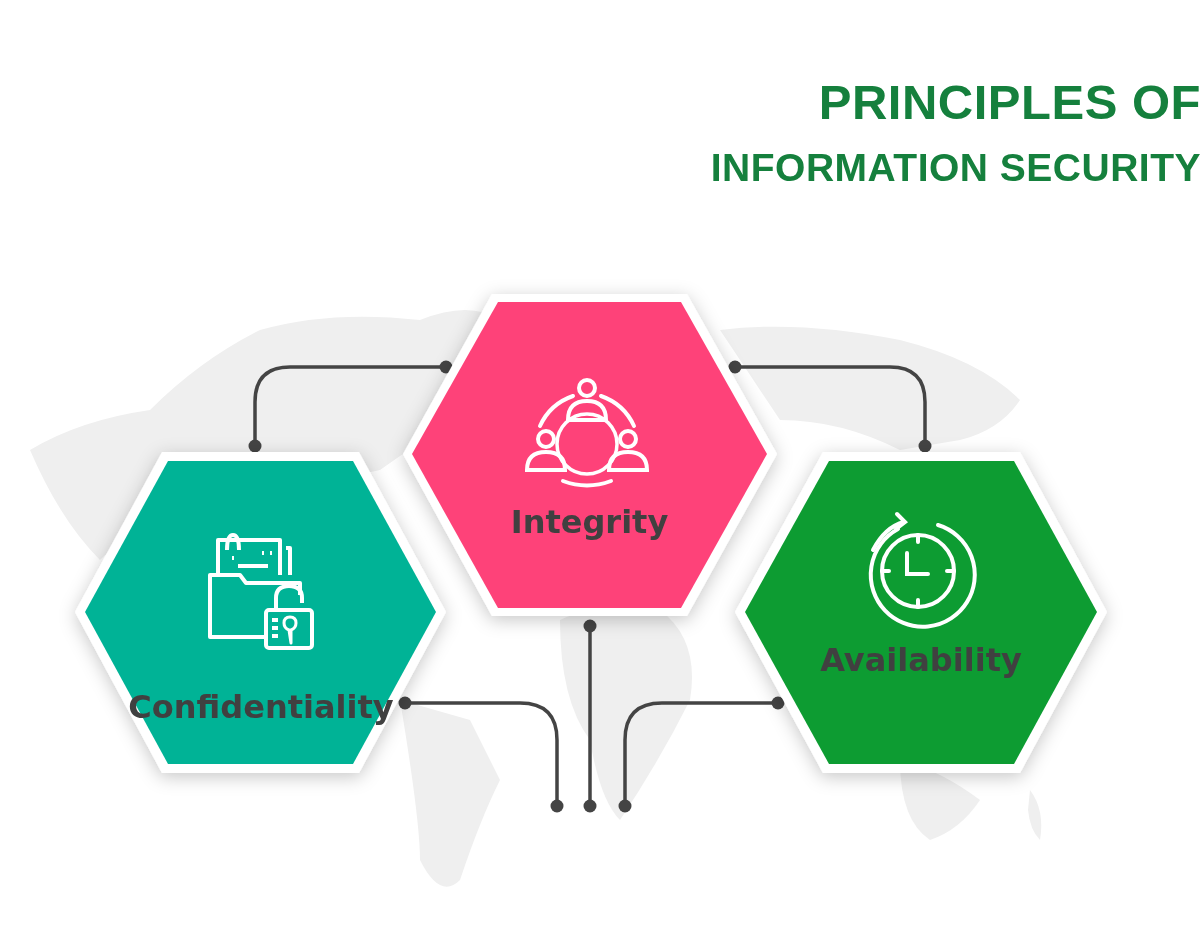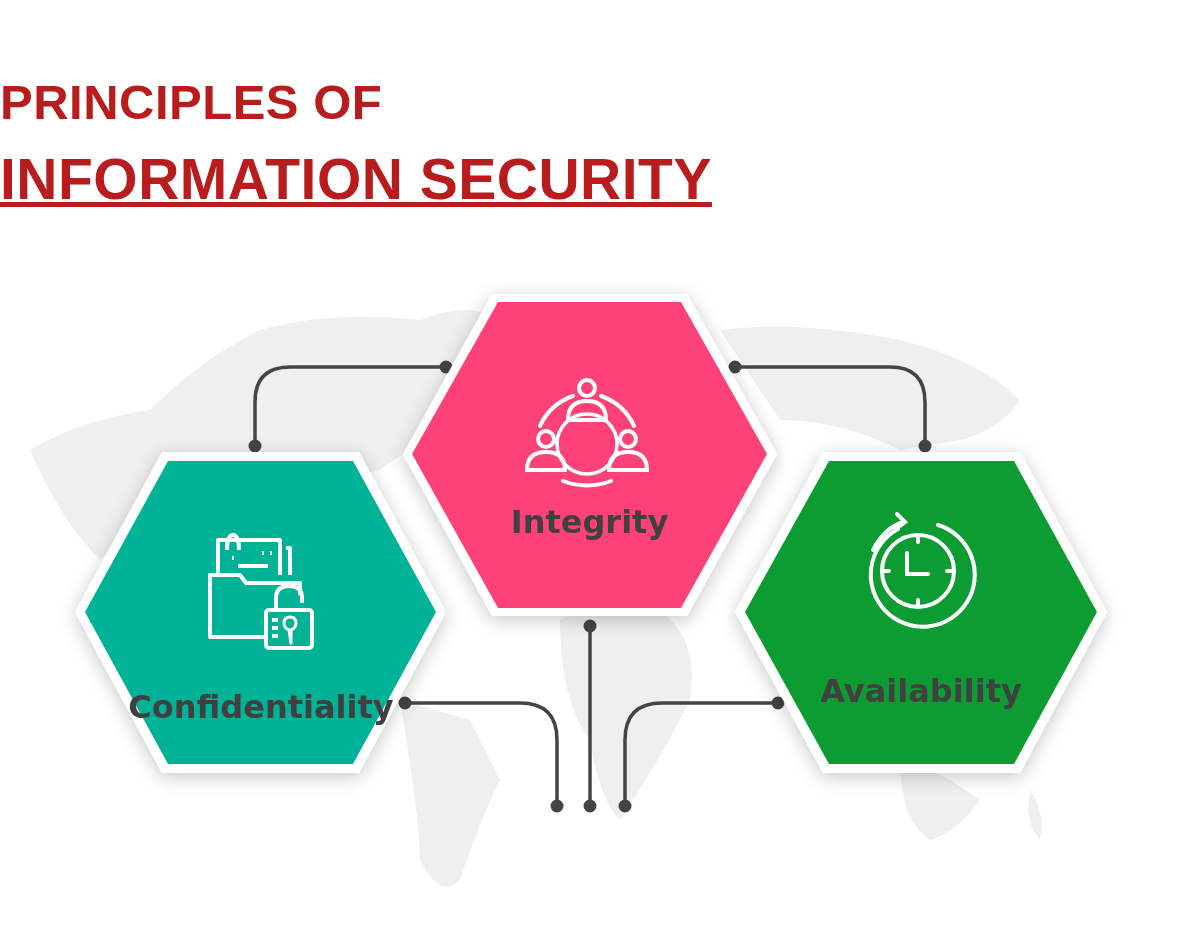--- a/index.html
+++ b/index.html
@@ -1,22 +1,22 @@
 <!DOCTYPE html>
 <html><head>
 <meta charset="utf-8">
 <style>
   html, body { margin: 0; padding: 0; background: #ffffff; }
   body { width: 1201px; height: 949px; position: relative; overflow: hidden;
          font-family: "DejaVu Sans", sans-serif; }
-  .title { position: absolute; left: 0; width: 1201px; text-align: left;
-           color: #b91c1c; font-family: "Liberation Sans", sans-serif;
+  .title { position: absolute; left: 0; width: 1201px; text-align: right;
+           color: #15803d; font-family: "Liberation Sans", sans-serif;
            font-weight: bold; letter-spacing: 0.5px; }
   .t1 { top: 74px; font-size: 49px; }
-  .t2 { top: 146px; font-size: 57px; text-decoration: underline; }
+  .t2 { top: 146px; font-size: 39px; }
   svg.stage { position: absolute; left: 0; top: 0; }
   .hex-label { position: absolute; color: #404040; font-family: "DejaVu Sans", sans-serif;
                font-weight: bold; text-align: center; white-space: nowrap; }
 </style>
 </head>
 <body>
 
 <div class="title t1">PRINCIPLES OF</div>
 <div class="title t2">INFORMATION SECURITY</div>
 
@@ -109,13 +109,13 @@
     <line x1="947" y1="571" x2="954" y2="571"></line>
     <polyline points="907,553 907,574 928,574"></polyline>
     <path d="M938 525 A52 52 0 1 1 898 529"></path>
     <path d="M873 550 Q885 527 904 522"></path>
     <polyline points="897,514 905,522 896,529"></polyline>
   </g>
 </svg>
 
 <div class="hex-label" style="left:85px; top:688px; width:352px; font-size:32px;">Confidentiality</div>
 <div class="hex-label" style="left:412px; top:503px; width:355px; font-size:32px;">Integrity</div>
-<div class="hex-label" style="left:745px; top:672px; width:352px; font-size:32px;">Availability</div>
+<div class="hex-label" style="left:745px; top:641px; width:352px; font-size:32px;">Availability</div>
 
 </body></html>

